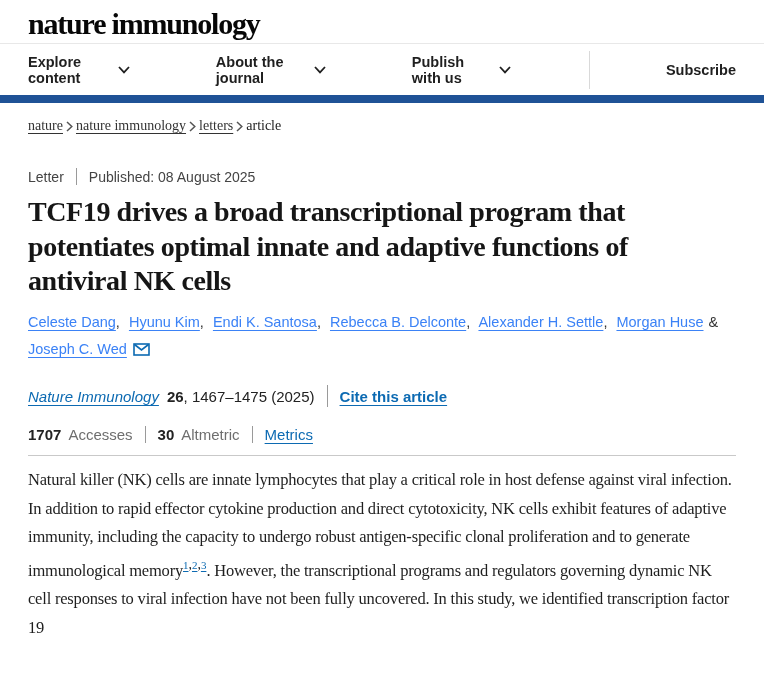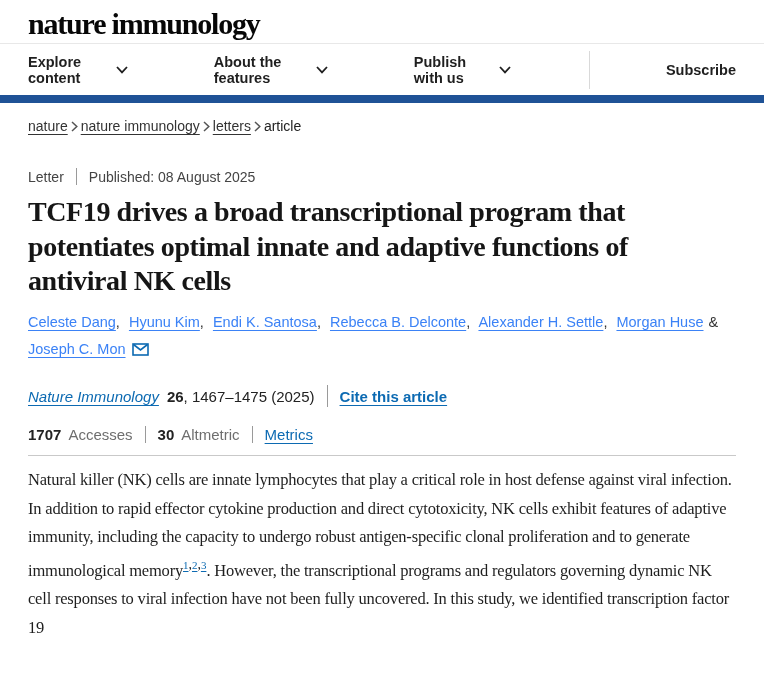--- a/index.html
+++ b/index.html
@@ -21,21 +21,21 @@
   .nav-item {
     display:flex; align-items:center; gap:8px;
     font-weight:700; font-size:14.5px; color:#1f1f1f;
     text-decoration:none; margin-right:38px; cursor:pointer;
   }
   .nav-item.last { margin-right:0; }
   .nav-divider { width:1px; height:38px; background:#d9d9d9; margin:0 28px 0 -8px; }
   .brand-bar { height:8px; background:#1f5296; }
   
   main { padding:0 28px; }
-  .breadcrumb { margin-top:15px; display:flex; align-items:center; gap:3px; font-size:14px; }
+  .breadcrumb { margin-top:15px; display:flex; align-items:center; gap:3px; font-size:14px;font-family:Liberation Serif, serif; }
   .breadcrumb a { color:#333; text-decoration:underline; text-underline-offset:3px; text-decoration-thickness:1px; }
   .breadcrumb .current { color:#222; }
   
   .article-meta { margin-top:34px; display:flex; align-items:center; font-size:14px; color:#444; }
   .v-divider { width:1px; background:#9a9a9a; height:17px; margin:0 12px; }
   .v-divider.tall { height:22px; }
   
   h1.title {
     font-family:"Liberation Serif", serif; font-weight:700;
     font-size:28px; line-height:1.24; letter-spacing:-0.4px;
@@ -84,21 +84,21 @@
   <nav>
     <a class="nav-item" href="#">
       <span>Explore content</span>
       <span class="inline-svg">
         <svg width="12" height="8" viewBox="0 0 12 8">
             <path d="M1 1 L6 6.4 L11 1" fill="none" stroke="#1f1f1f" stroke-width="1.8"></path>
           </svg>
       </span>
     </a>
     <a class="nav-item" href="#">
-      <span>About the features</span>
+      <span>About the journal</span>
       <span class="inline-svg">
         <svg width="12" height="8" viewBox="0 0 12 8">
             <path d="M1 1 L6 6.4 L11 1" fill="none" stroke="#1f1f1f" stroke-width="1.8"></path>
           </svg>
       </span>
     </a>
     <a class="nav-item" href="#">
       <span>Publish with us</span>
       <span class="inline-svg">
         <svg width="12" height="8" viewBox="0 0 12 8">
@@ -147,21 +147,21 @@
   <h1 class="title">TCF19 drives a broad transcriptional program that potentiates optimal innate and adaptive functions of antiviral NK cells</h1>
 
   <div class="authors">
     <a href="#">Celeste Dang</a><span class="sep">,</span>
     <a href="#">Hyunu Kim</a><span class="sep">,</span>
     <a href="#">Endi K. Santosa</a><span class="sep">,</span>
     <a href="#">Rebecca B. Delconte</a><span class="sep">,</span>
     <a href="#">Alexander H. Settle</a><span class="sep">,</span>
     <a href="#">Morgan Huse</a><span class="amp">&amp;</span>
     <br>
-    <a href="#">Joseph C. Mon</a><span class="mail-icon inline-svg"><svg width="17" height="13" viewBox="0 0 17 13">
+    <a href="#">Joseph C. Wed</a><span class="mail-icon inline-svg"><svg width="17" height="13" viewBox="0 0 17 13">
           <rect x="1" y="1" width="15" height="11" fill="none" stroke="#0c6ab2" stroke-width="1.6"></rect>
           <path d="M1.5 1.5 L8.5 7 L15.5 1.5" fill="none" stroke="#0c6ab2" stroke-width="1.6"></path>
         </svg></span>
   </div>
 
   <div class="citation">
     <a href="#" class="journal">Nature Immunology</a>
     <span class="volume">26</span>
     <span>, 1467–1475 (2025)</span>
     <span class="v-divider tall"></span>

